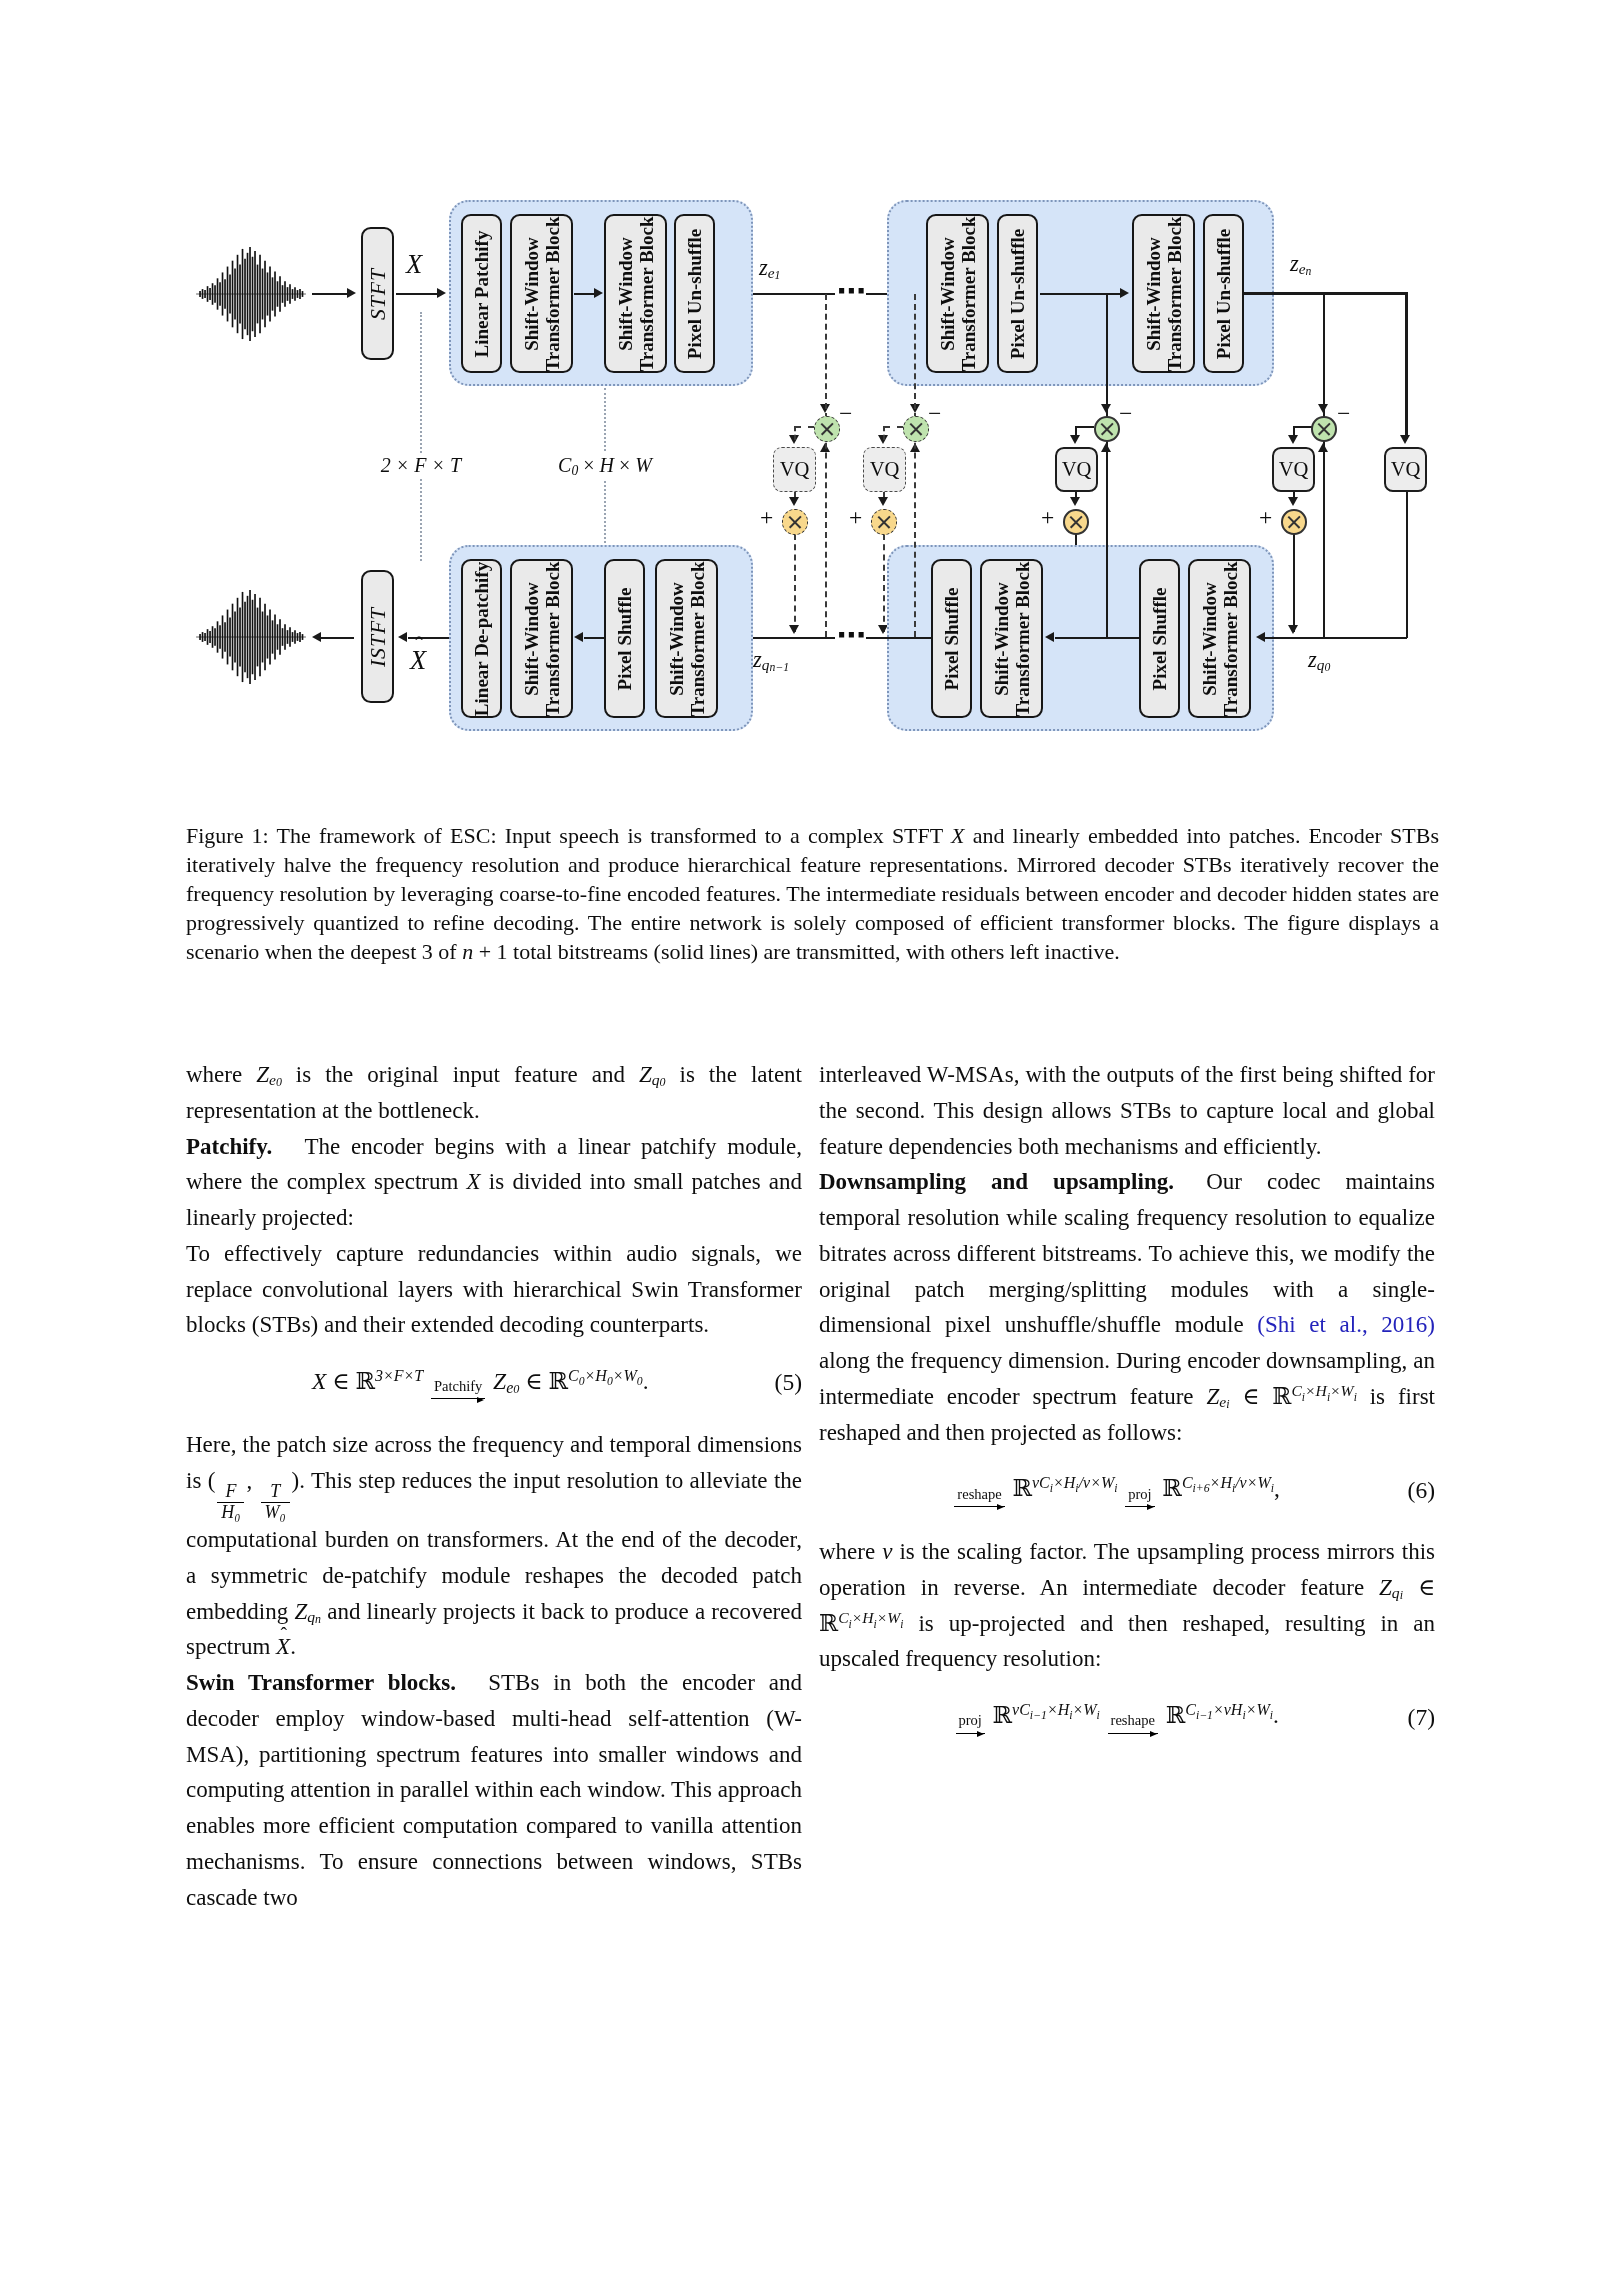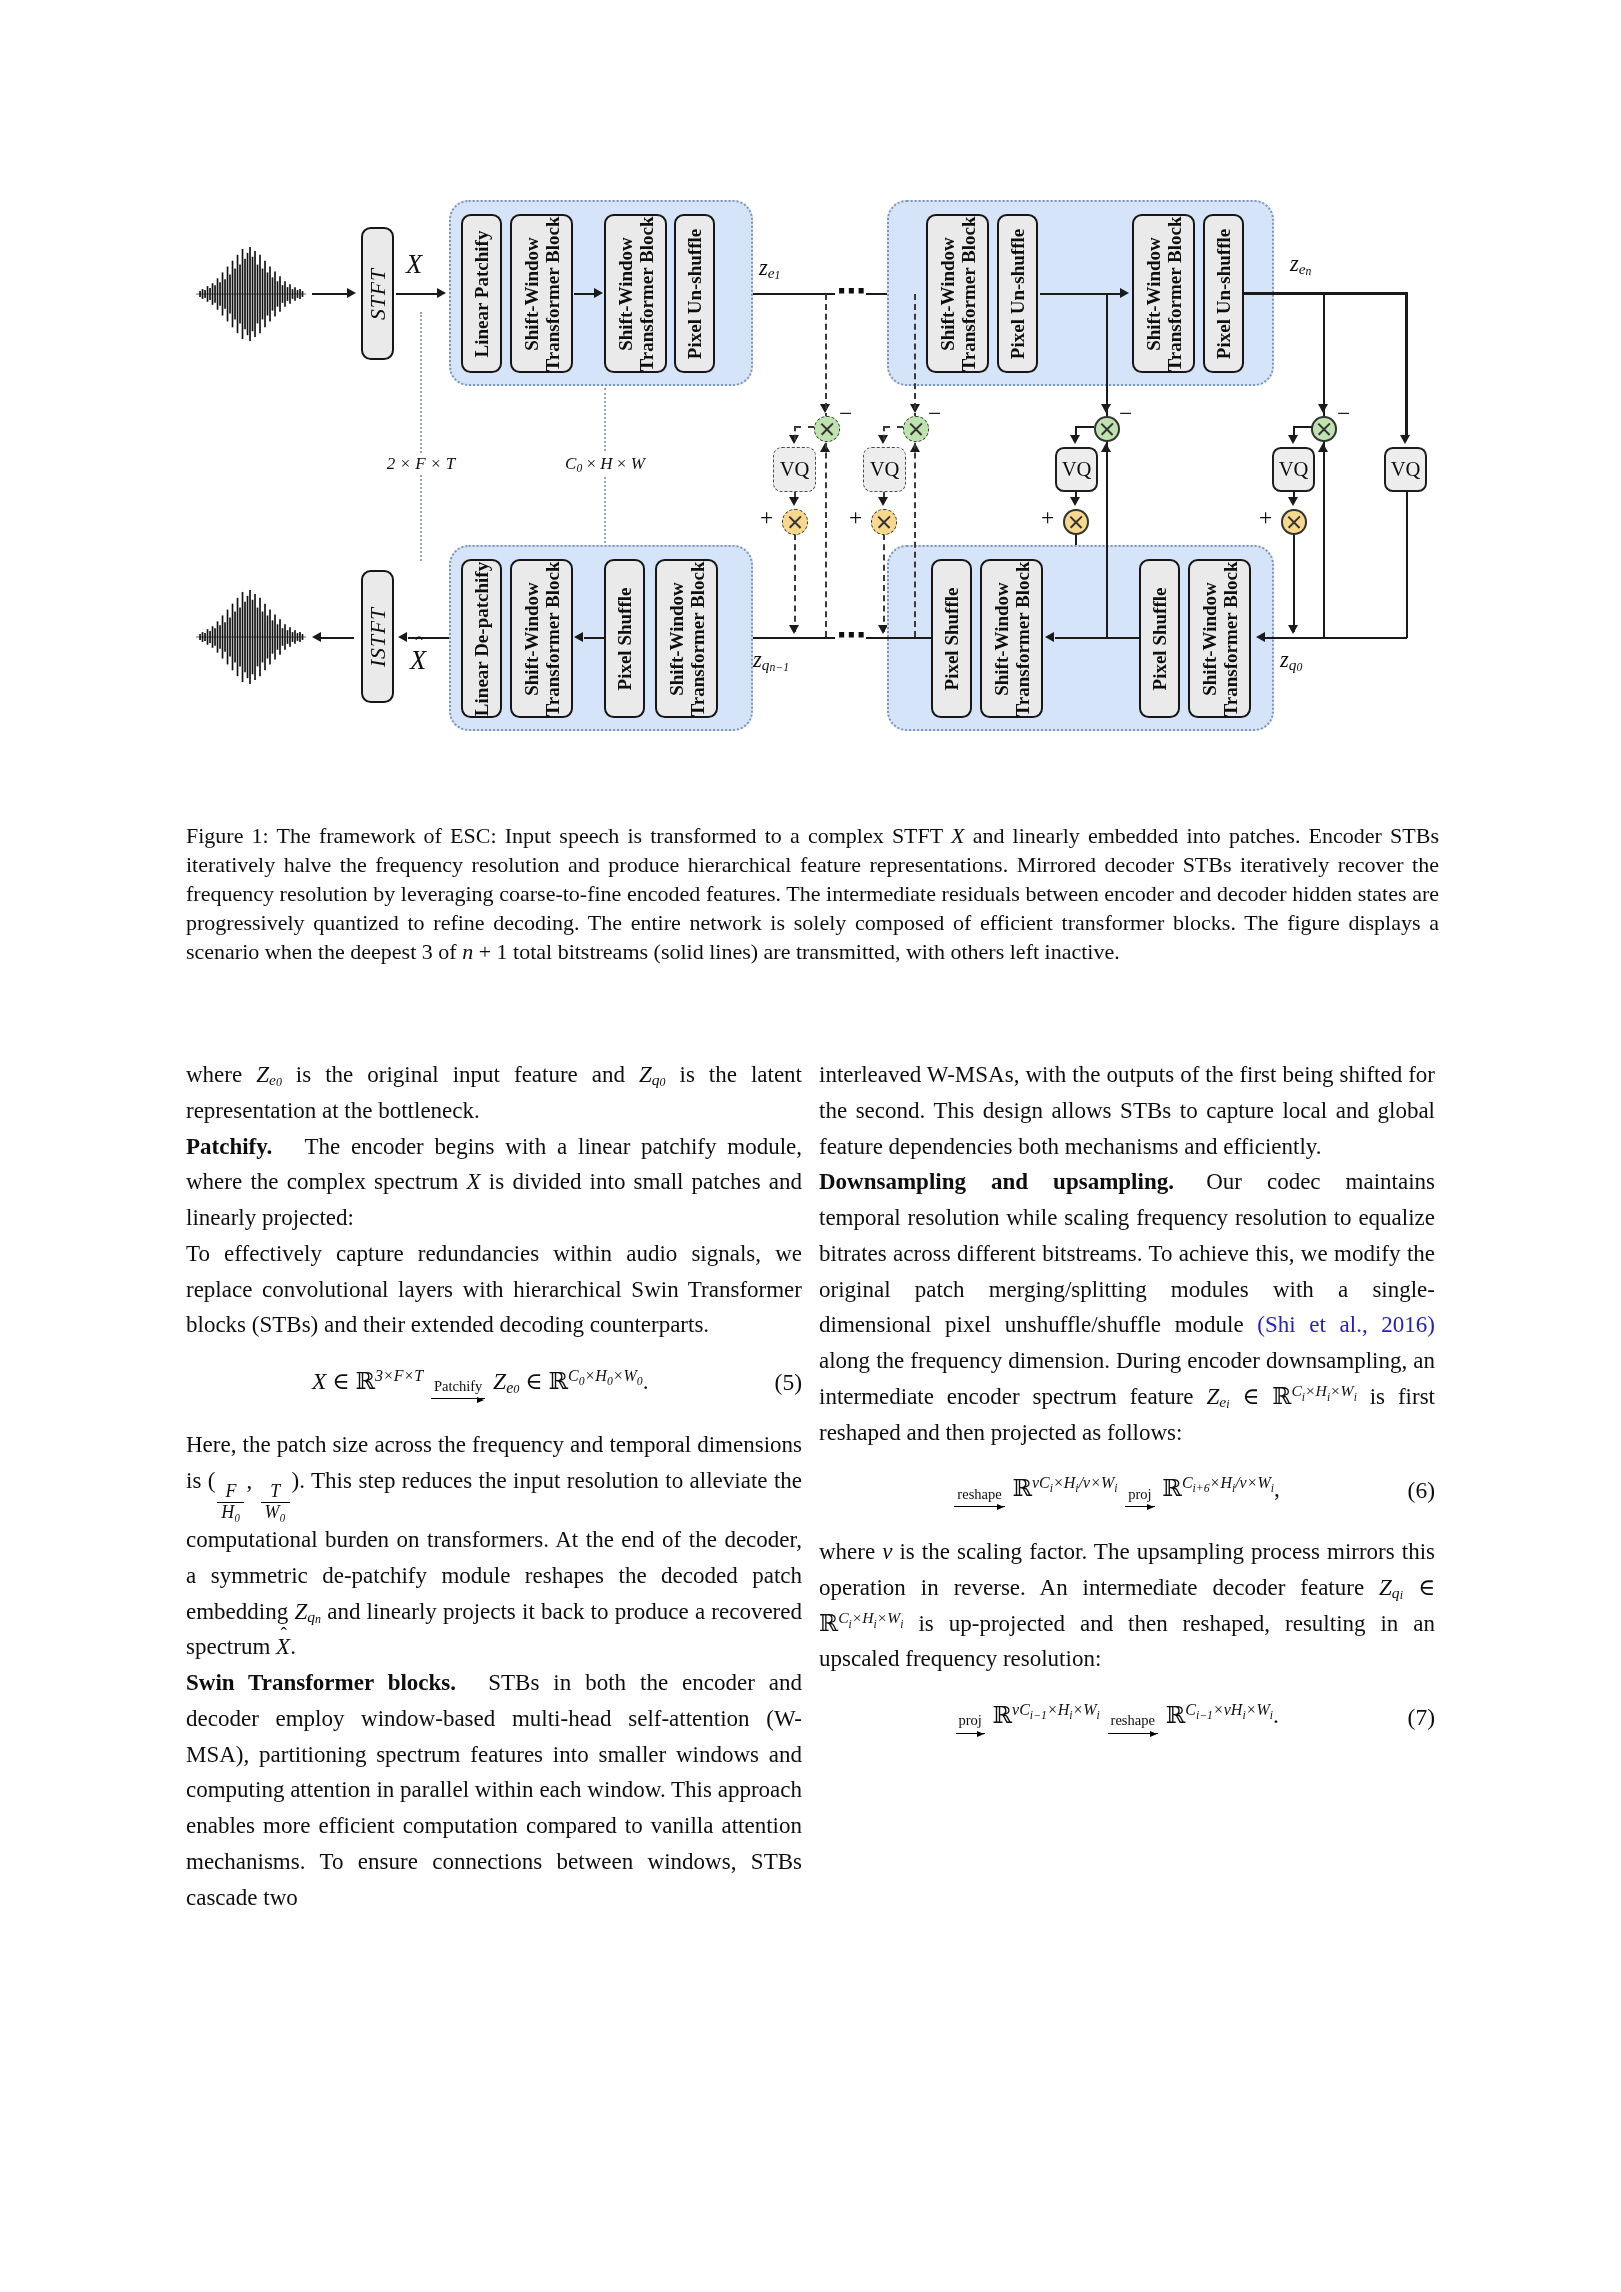--- a/index.html
+++ b/index.html
@@ -29,21 +29,21 @@
   .op{position:absolute;width:25.5px;height:25.5px;box-sizing:border-box;border:2px solid #333;border-radius:50%;z-index:4;}
   .op.dashed{border-style:dashed;border-width:1.7px;}
   .op::before,.op::after{content:"";position:absolute;left:50%;top:50%;width:15.7px;height:1.5px;background:#333;}
   .op::before{transform:translate(-50%,-50%) rotate(45deg);}
   .op::after{transform:translate(-50%,-50%) rotate(-45deg);}
   .op.green{background:#bfe3ae;}
   .op.yellow{background:#f8d88c;}
   .sign{position:absolute;font-size:23.5px;z-index:5;}
   .zlab{position:absolute;font-size:22.5px;z-index:5;white-space:nowrap;}
   .xlab{position:absolute;font-size:26.5px;z-index:5;white-space:nowrap;}
-  .dimlab{position:absolute;transform:translateX(-50%);font-size:17px;background:#fff;padding:1px 6.9px;z-index:2;white-space:nowrap;}
+  .dimlab{position:absolute;transform:translateX(-50%);font-size:20px;background:#fff;padding:1px 6.9px;z-index:2;white-space:nowrap;}
   .dots{position:absolute;font-size:29px;font-weight:bold;z-index:5;font-family:"DejaVu Serif","DejaVu Sans",serif;}
   .wf{position:absolute;}
   .lines{z-index:2;}
 
   
   .caption{position:absolute;left:186px;top:821px;width:1253px;font-size:22px;line-height:1.32;text-align:justify;}
   .col{position:absolute;top:1057px;width:616px;}
   .col.left{left:186px;}
   .col.right{left:819px;}
   .para{margin:0;font-size:23px;line-height:1.555;text-align:justify;}
@@ -275,21 +275,21 @@
     <div class="blk" style="left:1139px;top:559px;width:41px;height:159px;">
       <span class="vl">Pixel Shuffle</span>
       </div>
     <div class="blk" style="left:1188px;top:559px;width:63px;height:159px;">
       <span class="vl">Shift-Window
 Transformer Block</span>
       </div>
 
     <div class="ah l" style="left:1256px;top:632px;"></div>
     <div class="hwire" style="left:1265px;top:637px;width:142px;"></div>
-    <div class="zlab" style="left:1280px;top:647px;text-align:center;"><span class="seg-m">z</span><span class="seg-sub">q</span><span class="seg-sub2">0</span></div>
+    <div class="zlab" style="left:1308px;top:647px;text-align:center;"><span class="seg-m">z</span><span class="seg-sub">q</span><span class="seg-sub2">0</span></div>
     <div class="ah l" style="left:1045px;top:632px;"></div>
     <div class="hwire lines" style="left:1055px;top:637px;width:84px;"></div>
     <div class="hwire lines" style="left:866px;top:637px;width:65px;"></div>
     <div class="dots" style="left:837px;top:618px;">⋯</div>
     <div class="ah l" style="left:721px;top:632px;"></div>
     <div class="hwire" style="left:731px;top:637px;width:104px;"></div>
     <div class="zlab" style="left:753px;top:647px;"><span class="seg-m">z</span><span class="seg-sub">q</span><span class="seg-sub2">n−1</span></div>
 
     <div class="bluebox" style="left:449px;top:545px;width:304px;height:186px;"></div>
     <div class="blk" style="left:461px;top:559px;width:41px;height:159px;">

